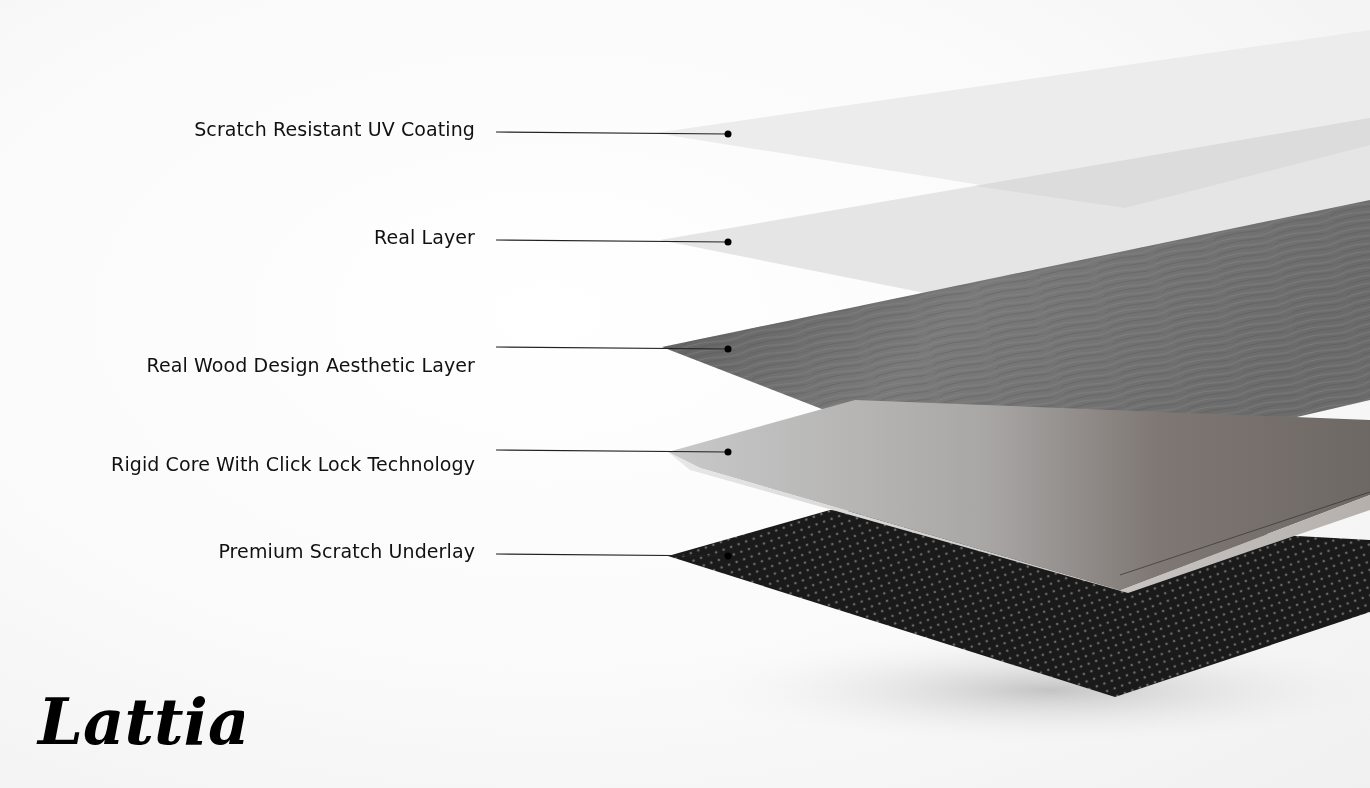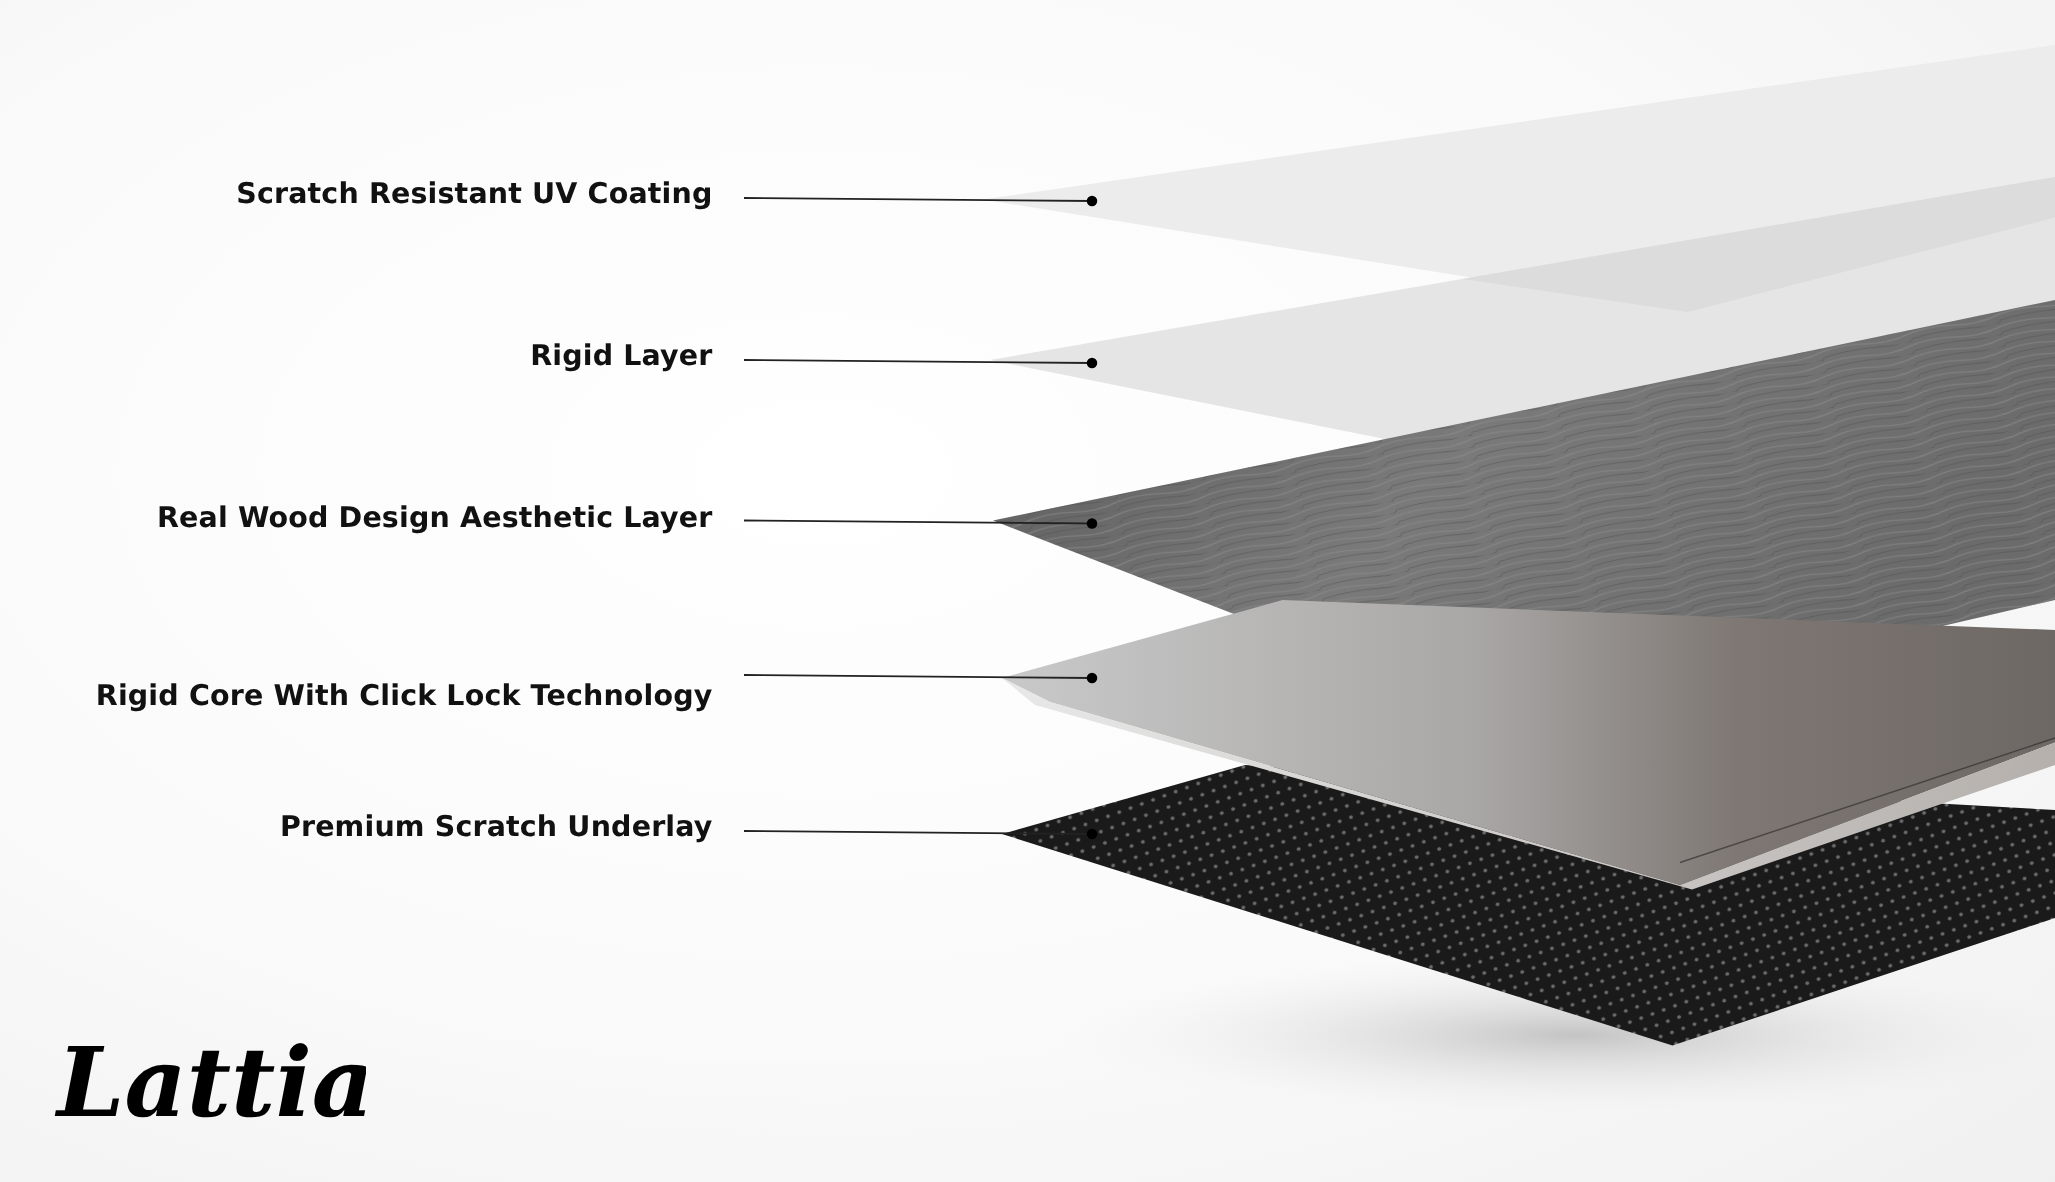--- a/index.html
+++ b/index.html
@@ -4,21 +4,21 @@
 <style>
   html, body { margin: 0; padding: 0; }
   body {
     width: 1370px; height: 788px; overflow: hidden; position: relative;
     background: radial-gradient(ellipse at 40% 40%, #ffffff 0%, #fafafa 55%, #f0f0f0 100%);
     font-family: "DejaVu Sans", "Liberation Sans", sans-serif;
   }
   .art { position: absolute; left: 0; top: 0; width: 1370px; height: 788px; }
   .label {
     position: absolute; right: 895px; white-space: nowrap;
-    font-size: 19px; font-weight: bold; color: #111111; letter-spacing: 0.1px;
+    font-size: 19px; font-weight: normal; color: #111111; letter-spacing: 0.1px;
     line-height: 22px;
   }
   .logo {
     position: absolute; left: 34px; top: 672px; width: 210px; height: 92px;
   }
 </style>
 </head>
 <body>
 
 <svg class="art" viewBox="0 0 1370 788" xmlns="http://www.w3.org/2000/svg">
@@ -85,20 +85,20 @@
     <line x1="496" y1="450" x2="728" y2="452" stroke="#222" stroke-width="1.2"></line>
     <circle cx="728" cy="452" r="3.5" fill="#000"></circle>
   </g>
   <g>
     <line x1="496" y1="554" x2="728" y2="556" stroke="#222" stroke-width="1.2"></line>
     <circle cx="728" cy="556" r="3.5" fill="#000"></circle>
   </g>
 </svg>
 
 <div class="label" style="top:118px">Scratch Resistant UV Coating</div>
-<div class="label" style="top:226px">Rigid Layer</div>
-<div class="label" style="top:334px">Real Wood Design Aesthetic Layer</div>
+<div class="label" style="top:226px">Real Layer</div>
+<div class="label" style="top:354px">Real Wood Design Aesthetic Layer</div>
 <div class="label" style="top:453px">Rigid Core With Click Lock Technology</div>
 <div class="label" style="top:540px">Premium Scratch Underlay</div>
 
 <svg class="logo" viewBox="0 0 210 92" xmlns="http://www.w3.org/2000/svg">
   <text x="4" y="72" font-family="DejaVu Serif, serif" font-style="italic" font-weight="bold" font-size="64" fill="#000">Lattia</text>
 </svg>
 
 </body></html>

